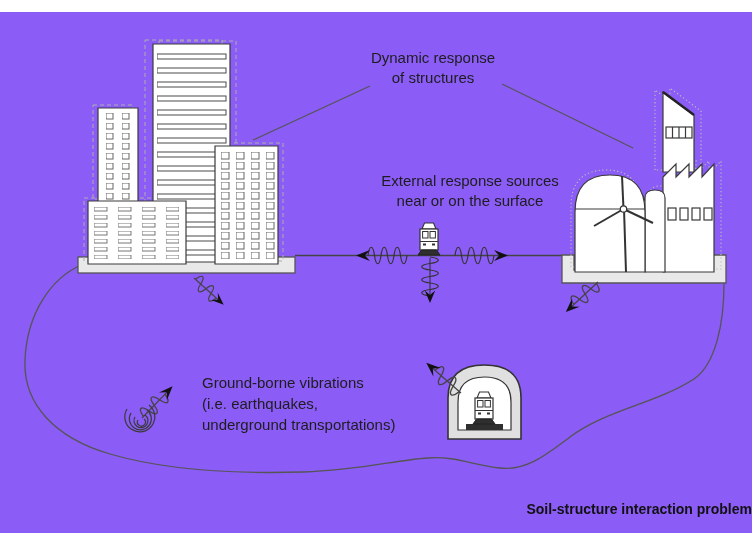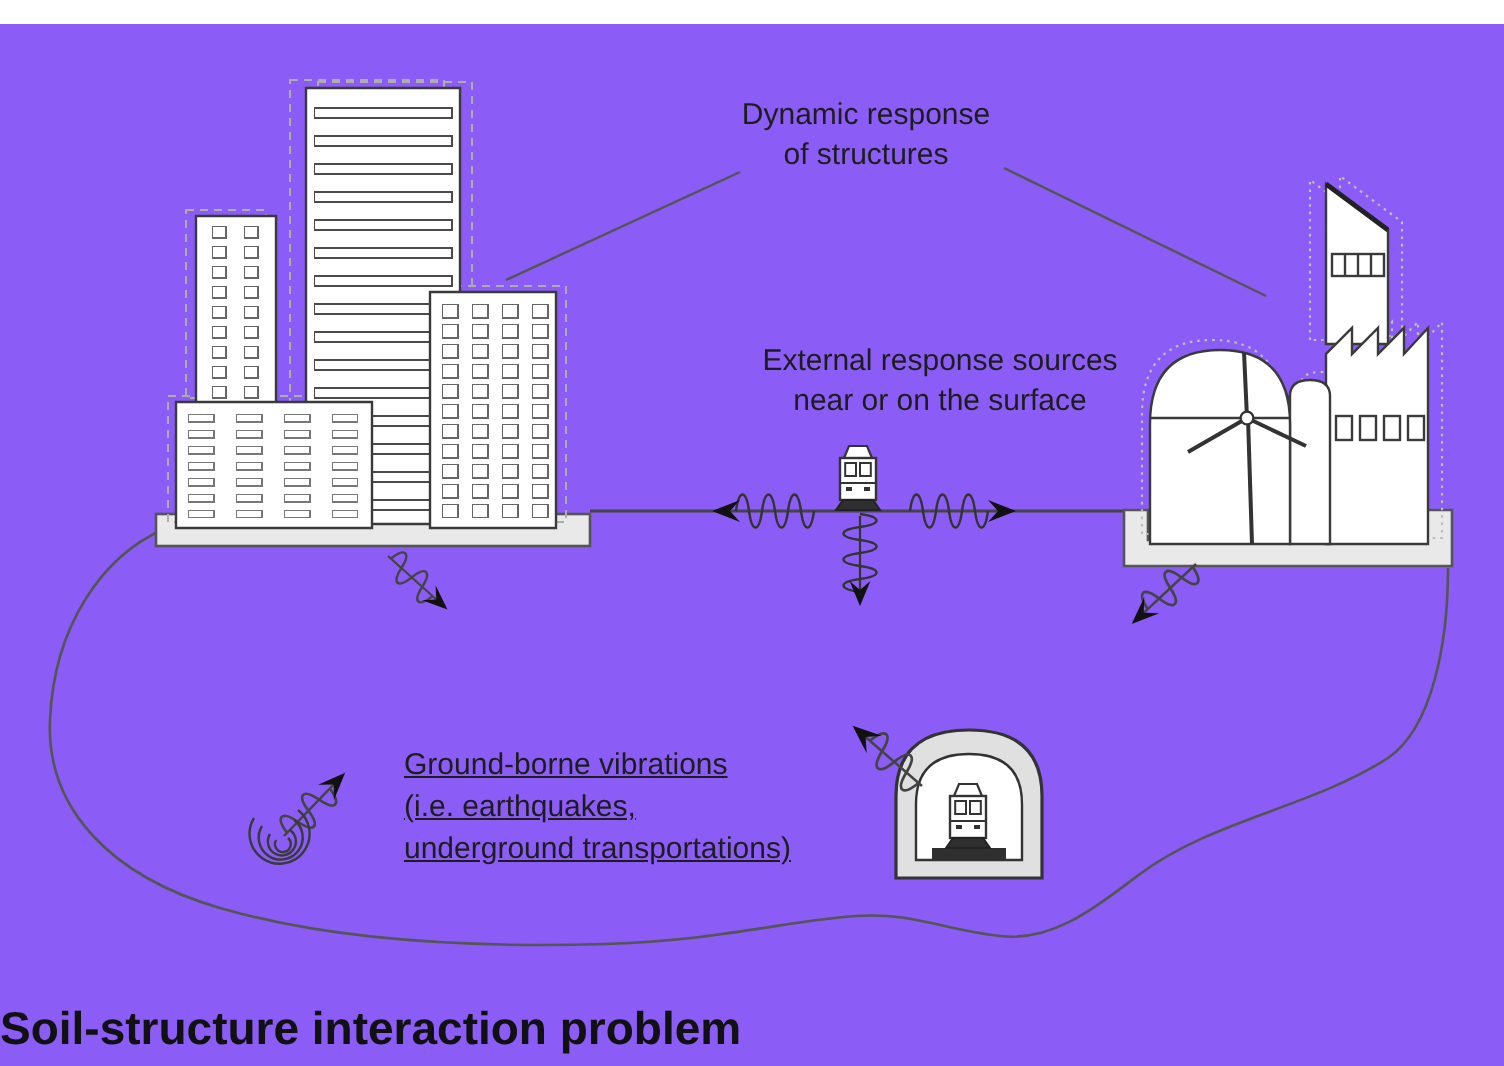--- a/index.html
+++ b/index.html
@@ -1,23 +1,23 @@
 <!DOCTYPE html>
 <html><head>
 <meta charset="utf-8">
 <style>
   html,body{margin:0;padding:0;background:#fff;}
   #stage{position:relative;width:752px;height:533px;background:#8b5cf6;overflow:hidden;
          font-family:"Liberation Sans",sans-serif;margin-top:12px;}
   #stage svg{position:absolute;left:0;top:0;}
   .lbl{position:absolute;font-size:15px;line-height:20px;color:#1d1d1d;white-space:pre-line;}
   .lbl.center{text-align:center;}
-  #ground-borne-label{line-height:21px;text-decoration:underline;}
-  #caption{position:absolute;left:0;top:489px;width:752px;text-align:left;
-           font-size:23px;font-weight:bold;color:#111;}
+  #ground-borne-label{line-height:21px;}
+  #caption{position:absolute;left:0;top:489px;width:752px;text-align:right;
+           font-size:14px;font-weight:bold;color:#111;}
   
   .sol{fill:#fff;stroke:#3a3a3a;stroke-width:1.2;}
   .gd{fill:none;stroke:#adadad;stroke-width:1;stroke-dasharray:4 3;}
   .gt{fill:none;stroke:#bdbdbd;stroke-width:1.1;stroke-dasharray:1.3 2.4;}
   .ink{stroke:#3a3a3a;fill:none;stroke-width:1.2;}
 </style>
 </head>
 <body>
 
 <div id="stage">

